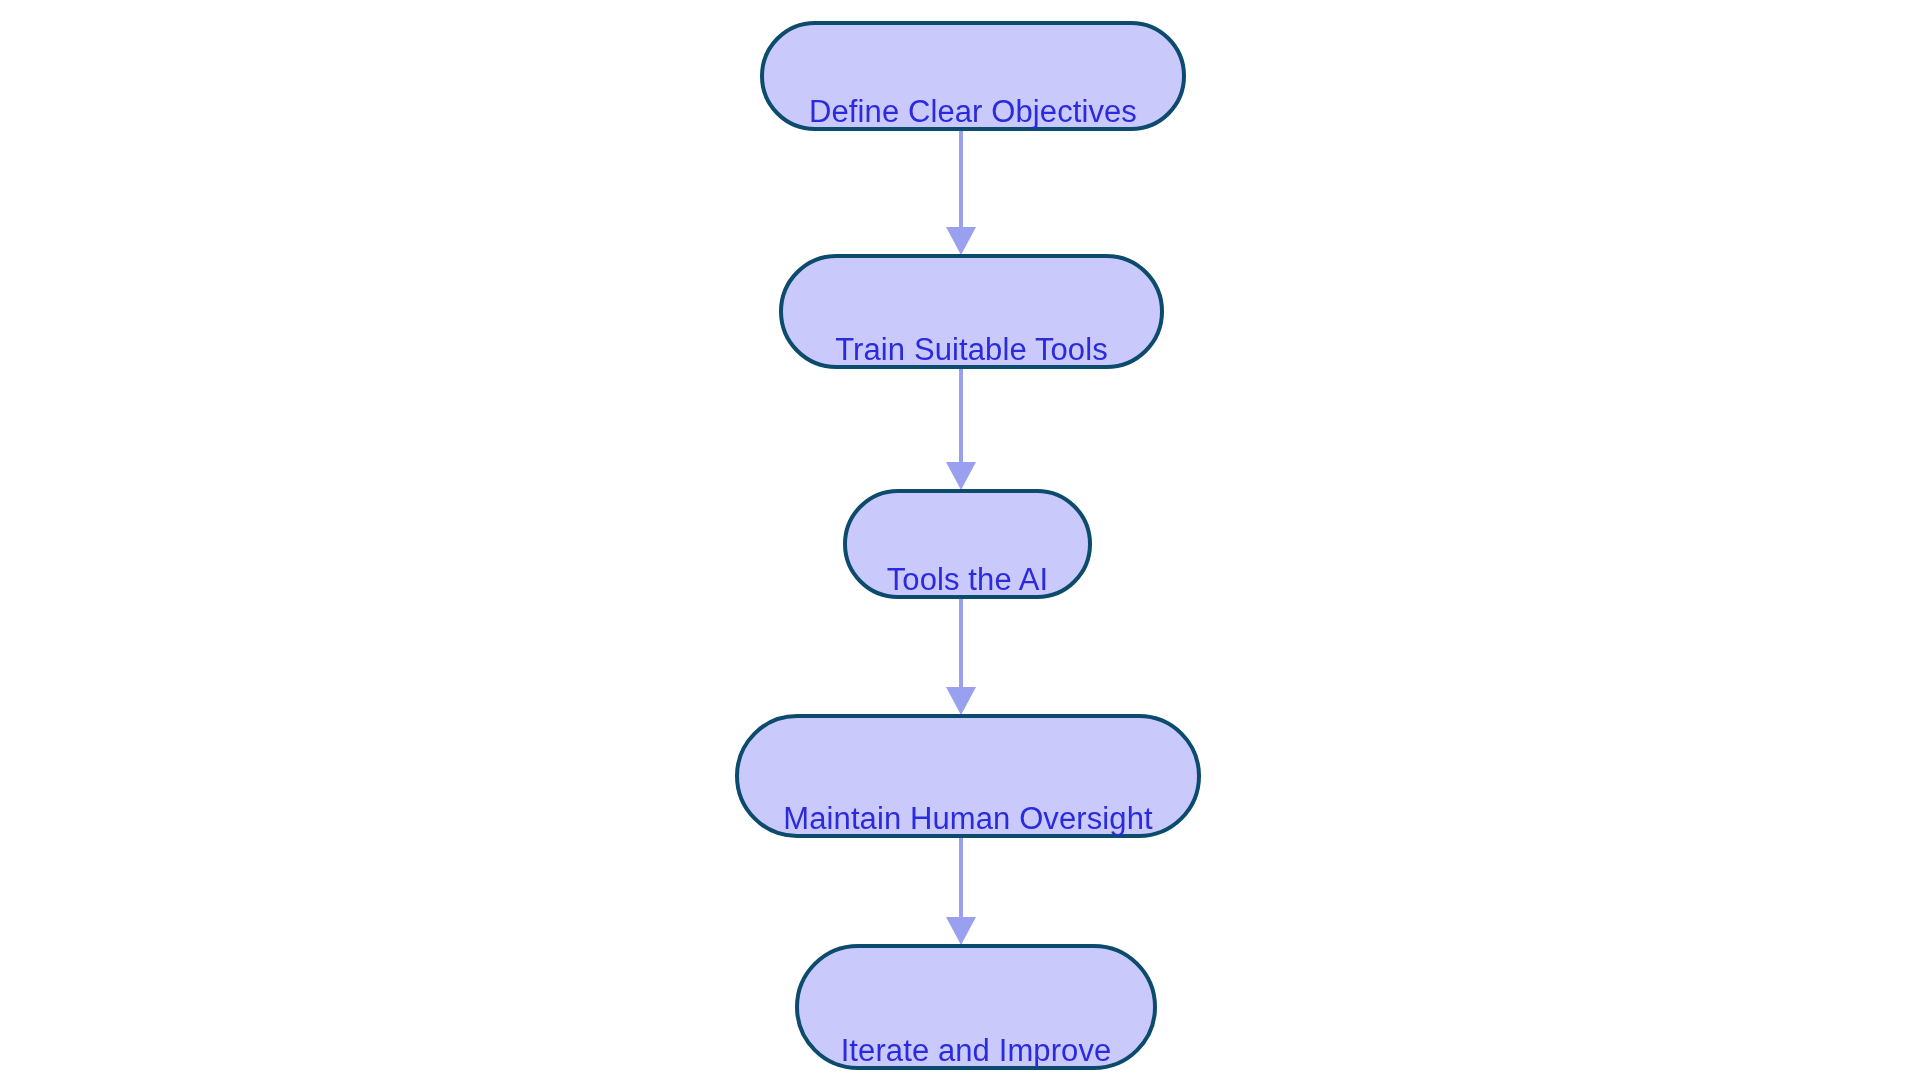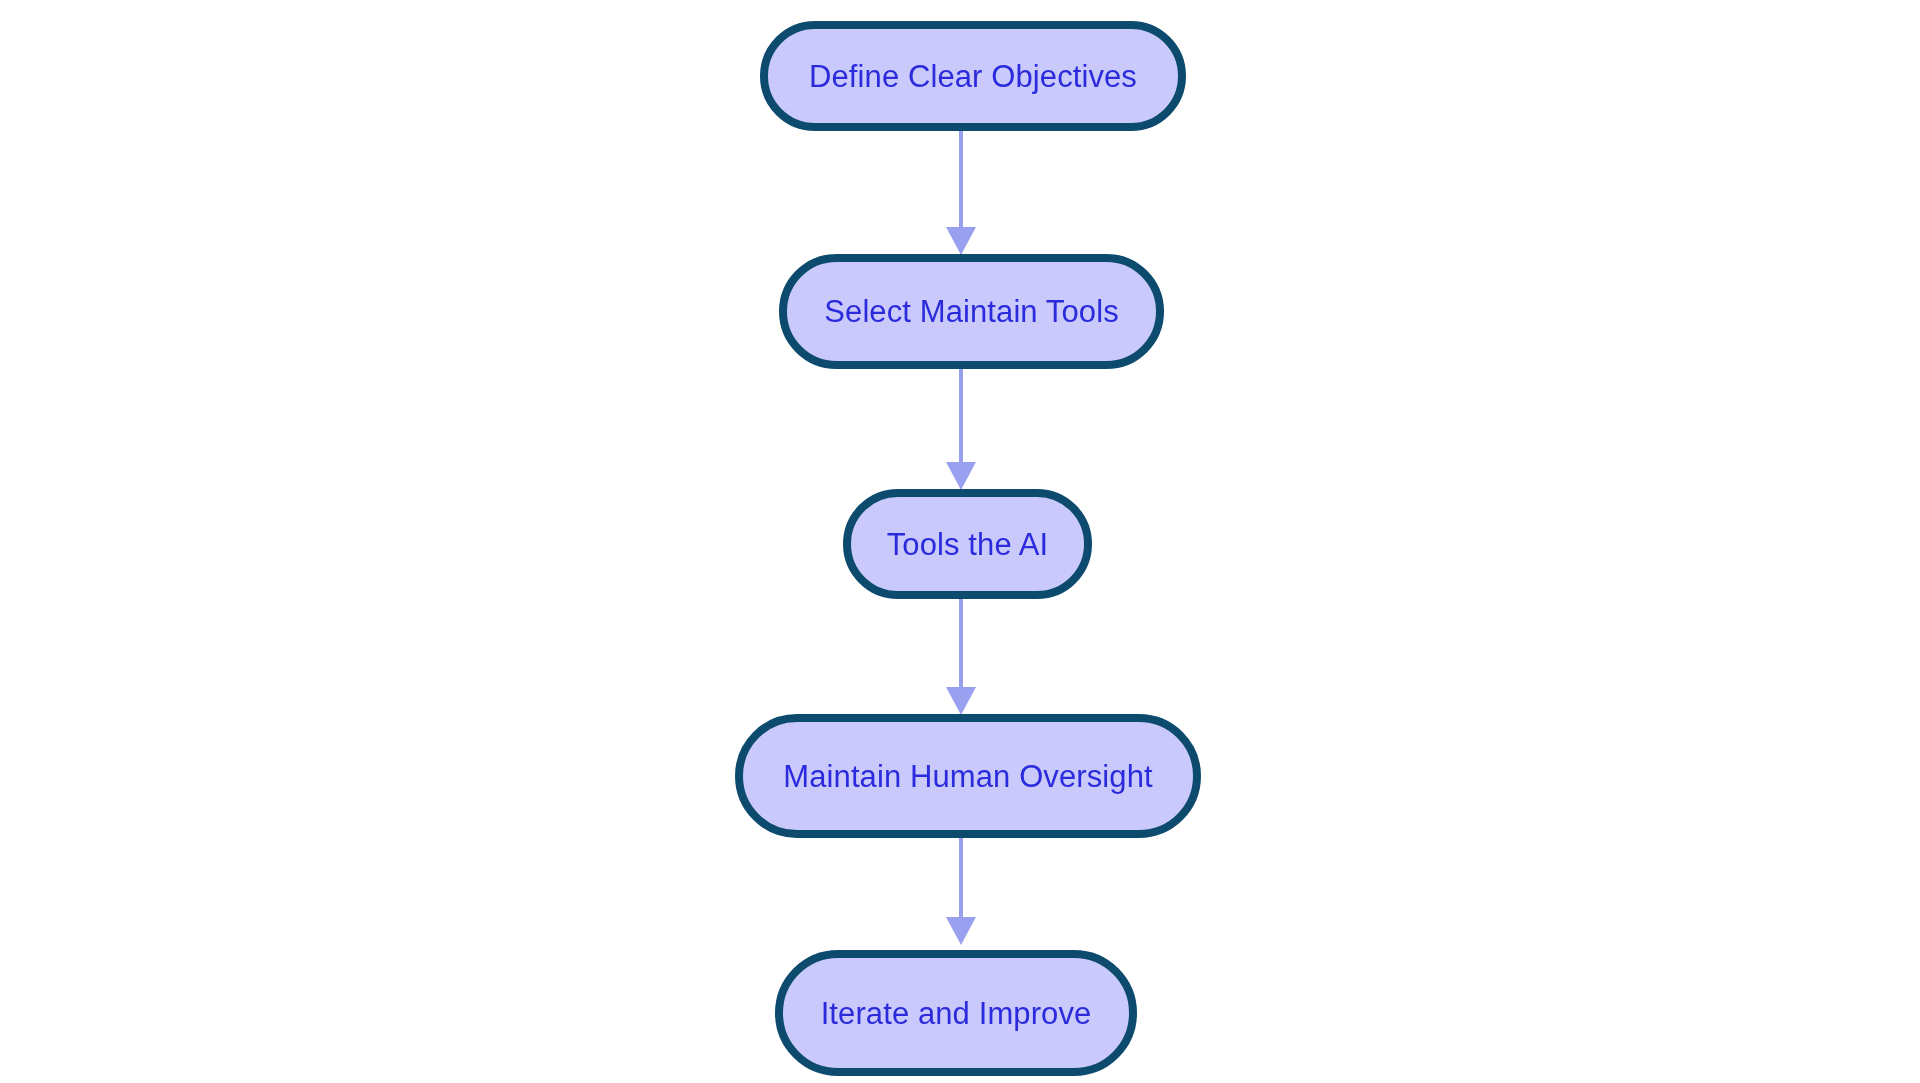--- a/index.html
+++ b/index.html
@@ -20,44 +20,44 @@
     width: 1920px;
     height: 1083px;
     background: #ffffff;
   }
 
   
   .node {
     position: absolute;
     box-sizing: border-box;
     display: flex;
-    align-items: center;
+    align-items: flex-end;
     justify-content: center;
     background: #c9cafb;
-    border: 8px solid #0c4a6e;
+    border: 4px solid #0c4a6e;
     border-radius: 999px;
     color: #2b2bdd;
     font-family: "Liberation Sans", sans-serif;
     font-weight: 400;
     white-space: nowrap;
     user-select: none;
   }
   .node-label {
     color: #2b2bdd;
     font-size: 31px;
     line-height: 1;
     letter-spacing: 0.1px;
     padding: 0 10px;
   }
 
   #node-0 { left: 760px;  top: 21px;   width: 426px; height: 110px; }
   #node-1 { left: 779px;  top: 254px;  width: 385px; height: 115px; }
   #node-2 { left: 843px;  top: 489px;  width: 249px; height: 110px; }
   #node-3 { left: 735px;  top: 714px;  width: 466px; height: 124px; }
-  #node-4 { left: 775px;  top: 944px;  width: 362px; height: 126px; margin-top: 6px; }
+  #node-4 { left: 795px;  top: 944px;  width: 362px; height: 126px; }
 
   
   .connector {
     position: absolute;
     left: 0;
     top: 0;
     width: 1920px;
     height: 1083px;
     pointer-events: none;
     overflow: visible;
@@ -98,21 +98,21 @@
       <line class="conn-line" x1="961" y1="838" x2="961" y2="930"></line>
       <polygon class="conn-head" points="961,945 946,917 976,917"></polygon>
     </g>
   </svg>
 
   <div class="node" id="node-0">
     <span class="node-label">Define Clear Objectives</span>
   </div>
 
   <div class="node" id="node-1">
-    <span class="node-label">Select Maintain Tools</span>
+    <span class="node-label">Train Suitable Tools</span>
   </div>
 
   <div class="node" id="node-2">
     <span class="node-label">Tools the AI</span>
   </div>
 
   <div class="node" id="node-3">
     <span class="node-label">Maintain Human Oversight</span>
   </div>
 

